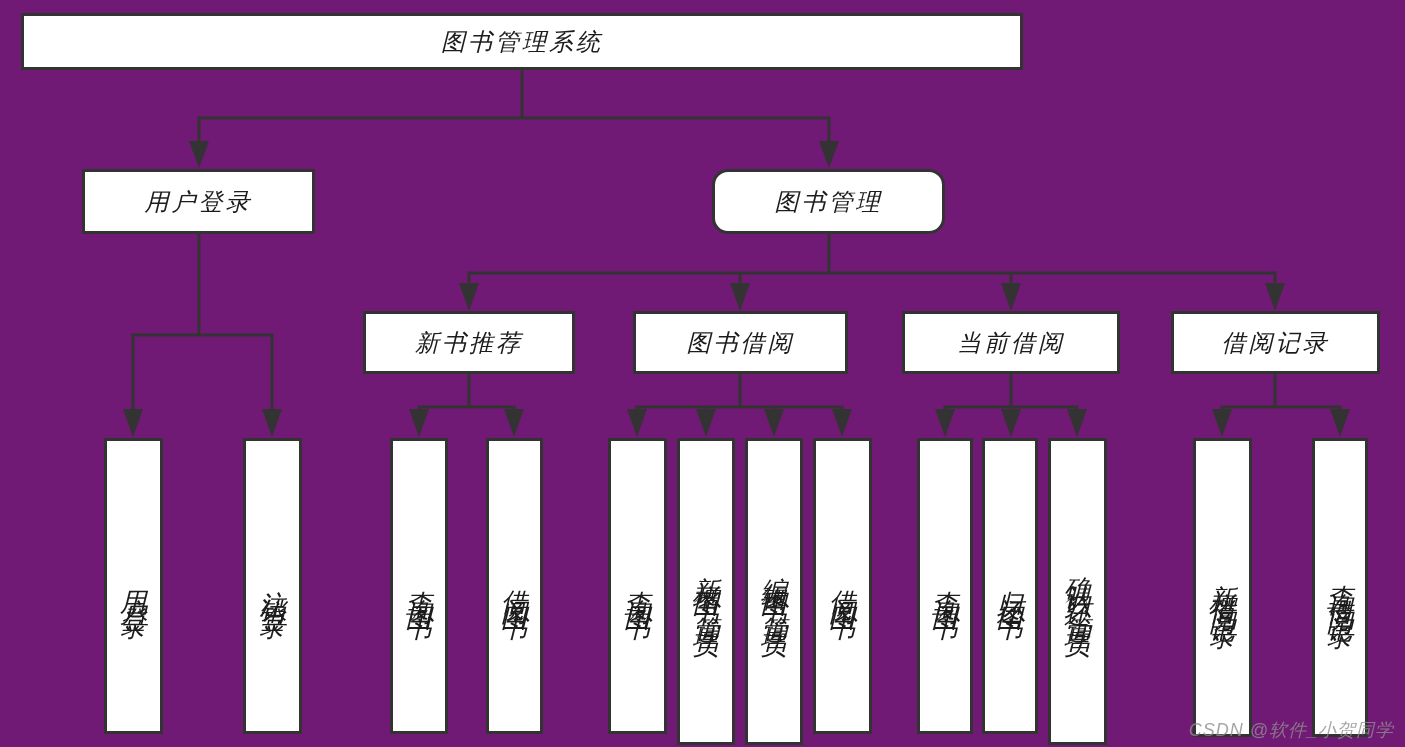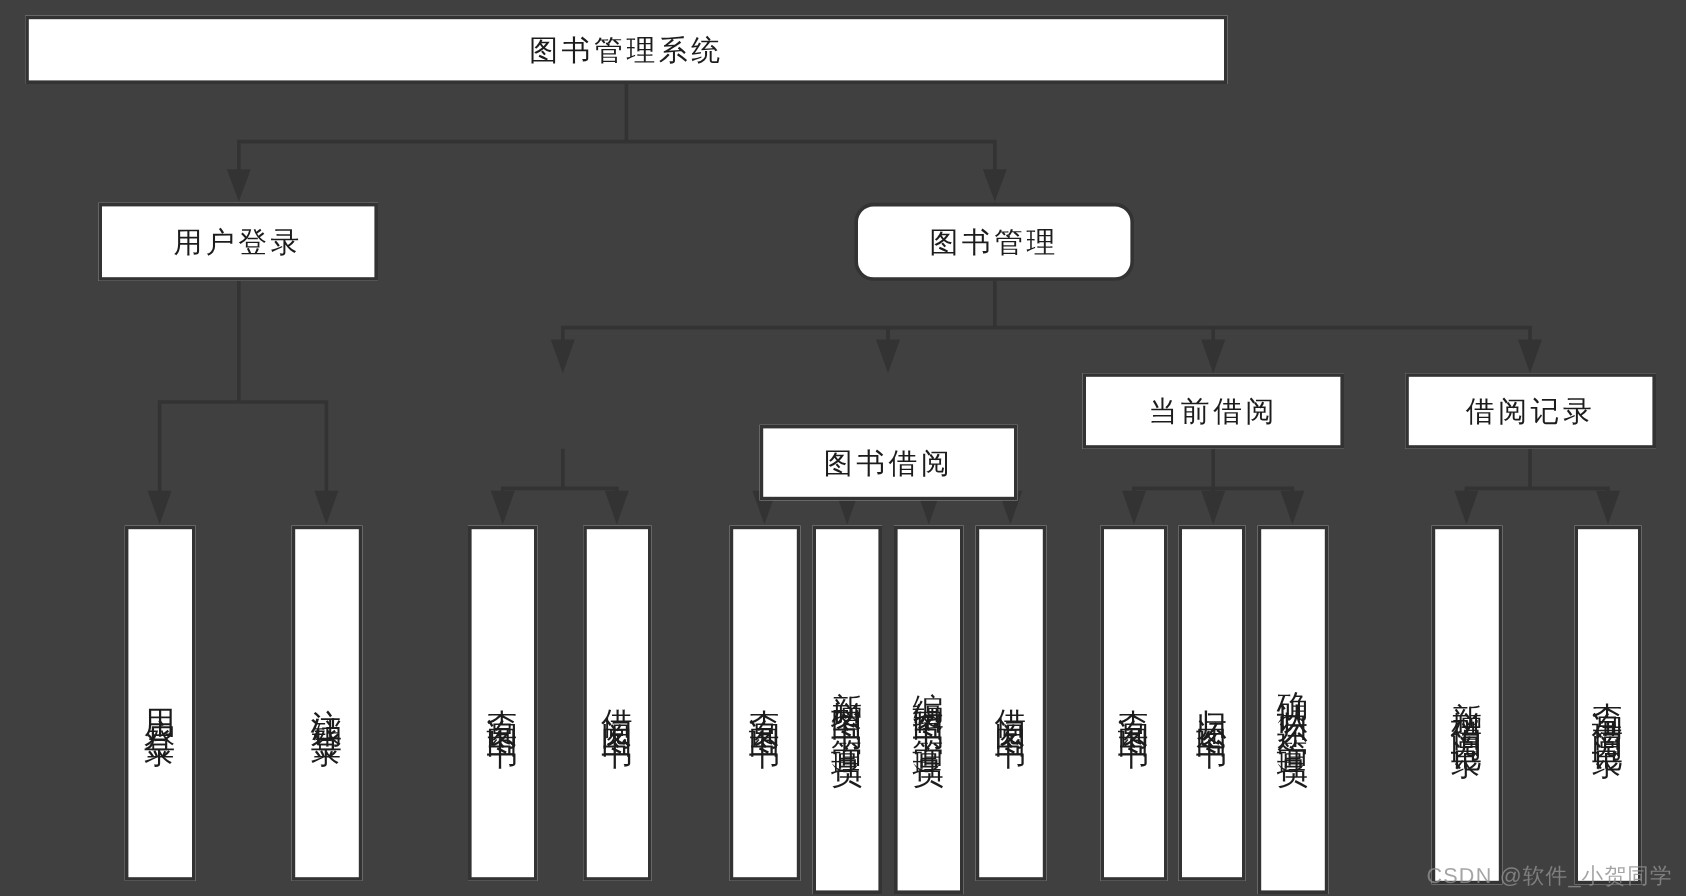--- a/index.html
+++ b/index.html
@@ -1,23 +1,24 @@
 <!DOCTYPE html>
 <html><head>
 <meta charset="utf-8">
 <style>
   * { margin:0; padding:0; box-sizing:border-box; }
   html,body { background:#ffffff; }
   .canvas {
     position:relative;
     width:1405px;
     height:747px;
-    background:#404040;
+    background:#701a75;
     font-family:"Liberation Sans", sans-serif;
     overflow:hidden;
+    font-style:italic;
   }
   .edges { position:absolute; left:0; top:0; width:1405px; height:747px; }
   .edges path, .edges polyline { fill:none; stroke:#333333; stroke-width:3; }
   .edges polygon { fill:#333333; stroke:none; }
   .node {
     position:absolute;
     border:3px solid #333333;
     background:#ffffff;
     display:flex;
     align-items:center;
@@ -110,21 +111,24 @@
     <span>图书管理系统</span>
   </div>
 
   <div class="node" style="left:82px; top:169px; width:233px; height:65px;">
     <span>用户登录</span>
   </div>
   <div class="node" style="left:712px; top:169px; width:233px; height:65px;border-radius:16px;">
     <span>图书管理</span>
   </div>
 
-  <div class="node" style="left:633px; top:311px; width:215px; height:63px;margin-top:43px;">
+  <div class="node" style="left:363px; top:311px; width:212px; height:63px;">
+    <span>新书推荐</span>
+  </div>
+  <div class="node" style="left:633px; top:311px; width:215px; height:63px;">
     <span>图书借阅</span>
   </div>
   <div class="node" style="left:902px; top:311px; width:218px; height:63px;justify-content:center;">
     <span>当前借阅</span>
   </div>
   <div class="node" style="left:1171px; top:311px; width:209px; height:63px;">
     <span>借阅记录</span>
   </div>
 
   <div class="node leaf" style="left:104px; top:438px; width:59px; height:296px;">

